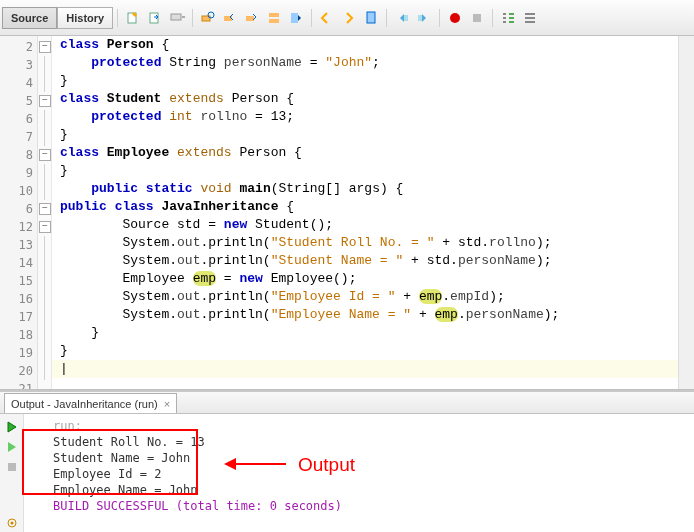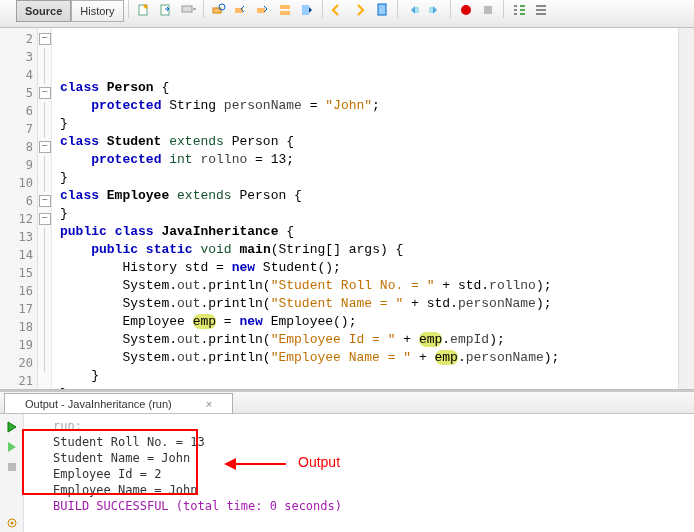--- a/index.html
+++ b/index.html
@@ -1,61 +1,61 @@
 <!DOCTYPE html>
 <html><head>
 <meta charset="utf-8">
 <style>
 * { margin: 0; padding: 0; box-sizing: border-box; }
 body { font-family: Tahoma, Arial, sans-serif; font-size: 11px; background: #fff; width: 694px; height: 532px; overflow: hidden; display: flex; flex-direction: column; }
 
 
-.toolbar { display: flex; align-items: flex-start; height: 28px; background: linear-gradient(#fdfdfd, #e8e8e8); border-bottom: 1px solid #c0c0c0; padding: 0 16px; }
-.toolbar .tab { display: inline-flex; align-items: center; justify-content: center; height: 22px; padding: 0 8px; border: 1px solid #b0b0b0; background: linear-gradient(#fefefe, #ececec); margin-right: 0; font-size: 11px; color: #333; cursor: pointer; }
+.toolbar { display: flex; align-items: center; height: 36px; background: linear-gradient(#fdfdfd, #e8e8e8); border-bottom: 1px solid #c0c0c0; padding: 0 2px; }
+.toolbar .tab { display: inline-flex; align-items: center; justify-content: center; height: 22px; padding: 0 8px; border: 1px solid #b0b0b0; background: linear-gradient(#fefefe, #ececec); margin-right: 0; font-size: 11px; color: #333; cursor: pointer; font-weight: bold; }
 .toolbar .tab.active { background: linear-gradient(#e8e8e8, #d8d8d8); border: 1px solid #a0a0a0; font-weight: bold; }
 .toolbar .sep { width: 1px; height: 18px; background: #d0d0d0; margin: 0 4px; }
 .toolbar .tbtn { width: 20px; height: 20px; display: inline-flex; align-items: center; justify-content: center; margin: 0 1px; cursor: pointer; border-radius: 2px; }
 .tbtn svg { width: 16px; height: 16px; }
 
 
 .editor-wrap { flex: 1; display: flex; overflow: hidden; border-bottom: 1px solid #c0c0c0; }
 .gutter { width: 38px; background: #f5f5f5; border-right: 1px solid #e0e0e0; padding-top: 2px; }
 .gutter .ln { height: 18px; line-height: 18px; text-align: right; padding-right: 4px; color: #888; font-family: Consolas, monospace; font-size: 12px; }
 .fold-gutter { width: 14px; background: #fafafa; border-right: 1px solid #e8e8e8; padding-top: 2px; }
 .fold-gutter .fg { height: 18px; position: relative; }
 .fold-gutter .fg.box::before { content: "−"; position: absolute; left: 1px; top: 3px; width: 10px; height: 10px; border: 1px solid #aaa; background: #fff; line-height: 8px; text-align: center; font-size: 10px; color: #666; }
 .fold-gutter .fg.line::before { content: ""; position: absolute; left: 6px; top: 0; bottom: 0; width: 1px; background: #d0d0d0; }
-.code { flex: 1; padding-top: 15px; font-family: Consolas, "Courier New", monospace; font-size: 13px; overflow: auto; position: relative; margin-top: 36px; }
+.code { flex: 1; padding-top: 0; font-family: Consolas, "Courier New", monospace; font-size: 13px; overflow: auto; position: relative; }
 .code .line { height: 18px; line-height: 18px; white-space: pre; padding-left: 8px; }
 .code .cursor-line { background: #fcfce8; }
 .kw { color: #0000c0; font-weight: bold; }
-.kw2 { color: #14532d; }
+.kw2 { color: #a16207; }
 .typ { color: #000; font-weight: bold; }
 .mtd { color: #000; font-weight: bold; }
 .str { color: #c07000; }
 .fld { color: #404040; }
 .hl { background: #e0e870; border-radius: 7px; }
 
 
 .output-panel { height: 142px; display: flex; flex-direction: column; border-top: 2px solid #c8c8c8; }
 .output-tabbar { height: 22px; background: linear-gradient(#f8f8f8, #eaeaea); border-bottom: 1px solid #c0c0c0; display: flex; align-items: flex-end; padding-left: 4px; }
-.out-tab { display: flex; align-items: center; height: 20px; padding: 0 20px; background: #fff; border: 1px solid #b0b0b0; border-bottom: none; font-size: 11px; color: #333; gap: 28px; }
+.out-tab { display: flex; align-items: center; height: 20px; padding: 0 6px; background: #fff; border: 1px solid #b0b0b0; border-bottom: none; font-size: 11px; color: #333; }
 .out-tab .x { margin-left: 6px; color: #888; cursor: pointer; font-size: 11px; }
 .output-body { flex: 1; display: flex; background: #fff; }
 .out-gutter { width: 24px; background: #f4f4f4; border-right: 1px solid #e0e0e0; display: flex; flex-direction: column; align-items: center; padding-top: 4px; gap: 2px; }
 .out-gutter .obtn { width: 18px; height: 18px; display: flex; align-items: center; justify-content: center; cursor: pointer; }
 .out-content { flex: 1; padding: 4px 8px; font-family: Consolas, monospace; font-size: 12px; position: relative; }
 .out-content .oline { height: 16px; line-height: 16px; white-space: pre; color: #333; margin-left: 21px; }
 .out-content .grayed { color: #aaa; }
 .out-content .success { color: #a21caf; }
 .red-box { position: absolute; border: 2px solid red; }
 .red-arrow { position: absolute; color: red; font-weight: bold; display: flex; align-items: center; }
 .red-arrow .shaft { width: 50px; height: 2px; background: red; }
 .red-arrow .head { width: 0; height: 0; border-top: 6px solid transparent; border-bottom: 6px solid transparent; border-right: 12px solid red; }
-.red-label { position: absolute; color: red; font-size: 14px; font-family: Arial; }
+.red-label { position: absolute; color: red; font-size: 19px; font-family: Arial; }
 
 
 .vscroll { width: 16px; background: #f0f0f0; border-left: 1px solid #ddd; }
 </style>
 </head>
 <body>
 
 <div class="toolbar">
   <div class="tab active">Source</div>
   <div class="tab">History</div>
@@ -210,23 +210,23 @@
     </div>
   <div class="code" id="code">
       <div class="line"><span class="kw">class</span><span></span><span class="typ"> Person</span><span> {</span></div>
       <div class="line"><span>    </span><span class="kw">protected</span><span> String </span><span class="fld">personName</span><span> = </span><span class="str">"John"</span><span>;</span></div>
       <div class="line"><span>}</span></div>
       <div class="line"><span class="kw">class</span><span></span><span class="typ"> Student</span><span> </span><span class="kw2">extends</span><span> Person {</span></div>
       <div class="line"><span>    </span><span class="kw">protected</span><span> </span><span class="kw2">int</span><span> </span><span class="fld">rollno</span><span> = 13;</span></div>
       <div class="line"><span>}</span></div>
       <div class="line"><span class="kw">class</span><span></span><span class="typ"> Employee</span><span> </span><span class="kw2">extends</span><span> Person {</span></div>
       <div class="line"><span>}</span></div>
+      <div class="line"><span>    </span><span class="kw">public</span><span> </span><span class="kw">static</span><span> </span><span class="kw2">void</span><span> </span><span class="mtd">main</span><span>(String[] args) {</span></div>
       <div class="line"><span class="kw">public</span><span> </span><span class="kw">class</span><span></span><span class="typ"> JavaInheritance</span><span> {</span></div>
-      <div class="line"><span>    </span><span class="kw">public</span><span> </span><span class="kw">static</span><span> </span><span class="kw2">void</span><span> </span><span class="mtd">main</span><span>(String[] args) {</span></div>
-      <div class="line"><span>        History std = </span><span class="kw">new</span><span> Student();</span></div>
+      <div class="line"><span>        Source std = </span><span class="kw">new</span><span> Student();</span></div>
       <div class="line"><span>        System.</span><span class="fld">out</span><span>.println(</span><span class="str">"Student Roll No. = "</span><span> + std.</span><span class="fld">rollno</span><span>);</span></div>
       <div class="line"><span>        System.</span><span class="fld">out</span><span>.println(</span><span class="str">"Student Name = "</span><span> + std.</span><span class="fld">personName</span><span>);</span></div>
       <div class="line"><span>        Employee </span><span class="hl">emp</span><span> = </span><span class="kw">new</span><span> Employee();</span></div>
       <div class="line"><span>        System.</span><span class="fld">out</span><span>.println(</span><span class="str">"Employee Id = "</span><span> + </span><span class="hl">emp</span><span>.</span><span class="fld">empId</span><span>);</span></div>
       <div class="line"><span>        System.</span><span class="fld">out</span><span>.println(</span><span class="str">"Employee Name = "</span><span> + </span><span class="hl">emp</span><span>.</span><span class="fld">personName</span><span>);</span></div>
       <div class="line"><span>    }</span></div>
       <div class="line"><span>}</span></div>
       <div class="line cursor-line"><span></span><span style="color: rgb(0, 0, 0);">|</span></div>
     </div>
   <div class="vscroll"></div>

